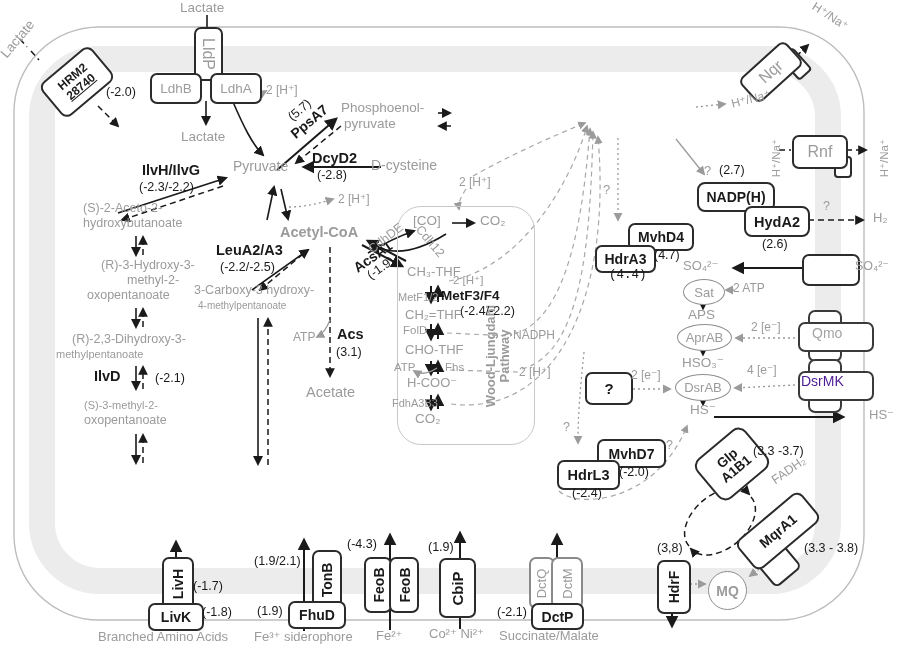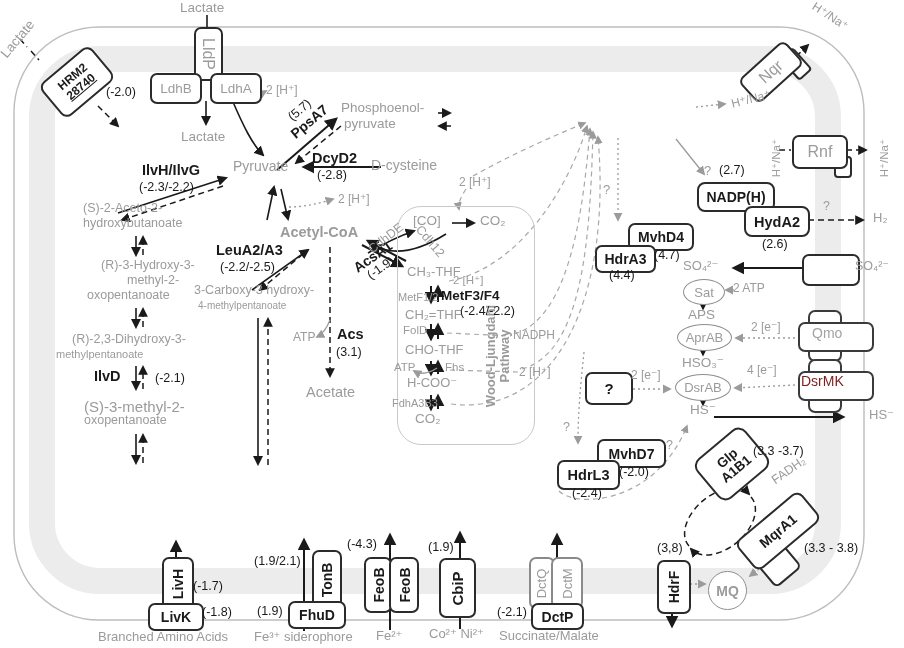--- a/index.html
+++ b/index.html
@@ -172,21 +172,21 @@
     </div>
 
 <div class="box" style="left:802px;top:254px;width:54px;height:28px;"></div>
 
 <div class="box" style="left:808px;top:310px;width:30px;height:48px;border-color:#3a3a3a;"></div>
 <div class="box" style="left:798px;top:322px;width:72px;height:26px;border-color:#3a3a3a;"></div>
 <div class="lbl" style="left:812px;top:326px;color:#a3a3a3;font-size:14px;z-index:4;">Qmo</div>
 
 <div class="box" style="left:808px;top:359px;width:30px;height:50px;border-color:#3a3a3a;"></div>
 <div class="box" style="left:798px;top:371px;width:72px;height:26px;border-color:#3a3a3a;"></div>
-<div class="lbl" style="left:801px;top:374px;color:#7f1d1d;font-size:14px;z-index:4;">DsrMK</div>
+<div class="lbl" style="left:801px;top:374px;color:#4c1d95;font-size:14px;z-index:4;">DsrMK</div>
 
 <div class="box" style="left:700px;top:438px;width:60px;height:48px;transform:rotate(-40deg);border-radius:10px;border-width:2.5px;">
   <div style="font-size:13.5px;font-weight:bold;line-height:14px;">
     <div>Glp</div>
     <div>A1B1</div>
   </div>
 </div>
 <div class="lbl val" style="left:753px;top:445px;">(3.3 -3.7)</div>
 
 <div class="box" style="left:760px;top:544px;width:30px;height:34px;transform:rotate(-40deg);border-radius:6px;"></div>
@@ -250,21 +250,21 @@
     </div>
 <div class="lbl val" style="left:762px;top:222px;margin-top:16px;">(2.6)</div>
 
 <div class="box" style="left:628px;top:223px;width:62px;height:24px;font-weight:bold;font-size:14px;">
   <span>MvhD4</span>
     </div>
 <div class="box" style="left:595px;top:245px;width:57px;height:24px;font-weight:bold;font-size:14px;">
   <span>HdrA3</span>
     </div>
 <div class="lbl val" style="left:654px;top:249px;">(4.7)</div>
-<div class="lbl val" style="left:609px;top:269px;">(4.4)</div>
+<div class="lbl val" style="left:609px;top:269px;font-family:Liberation Mono, monospace;">(4.4)</div>
 
 <div class="box" style="left:585px;top:372px;width:44px;height:29px;font-weight:bold;font-size:15px;">
   <span>?</span>
     </div>
 
 <div class="box" style="left:597px;top:439px;width:65px;height:25px;font-weight:bold;font-size:14px;">
   <span>MvhD7</span>
     </div>
 <div class="box" style="left:557px;top:460px;width:59px;height:26px;font-weight:bold;font-size:14.5px;">
   <span>HdrL3</span>
@@ -311,21 +311,21 @@
 
 <div class="lbl g" style="left:83px;top:202px;font-size:12.5px;">(S)-2-Aceto-2-</div>
 <div class="lbl g" style="left:83px;top:217px;font-size:12.5px;">hydroxybutanoate</div>
 <div class="lbl g" style="left:101px;top:259px;font-size:12.5px;">(R)-3-Hydroxy-3-</div>
 <div class="lbl g" style="left:87px;top:274px;font-size:12.5px;padding-left:40px;">methyl-2-</div>
 <div class="lbl g" style="left:87px;top:289px;font-size:12.5px;">oxopentanoate</div>
 <div class="lbl g" style="left:72px;top:333px;font-size:12.5px;">(R)-2,3-Dihydroxy-3-</div>
 <div class="lbl g" style="left:56px;top:348px;font-size:11px;">methylpentanoate</div>
 <div class="lbl bb lg" style="left:94px;top:369px;">IlvD</div>
 <div class="lbl val" style="left:155px;top:372px;">(-2.1)</div>
-<div class="lbl g" style="left:84px;top:399px;font-size:15px;">(S)-3-methyl-2-</div>
+<div class="lbl g" style="left:84px;top:399px;font-size:11px;">(S)-3-methyl-2-</div>
 <div class="lbl g" style="left:84px;top:414px;font-size:12.5px;">oxopentanoate</div>
 
 <div class="lbl bb lg" style="left:216px;top:243px;">LeuA2/A3</div>
 <div class="lbl val" style="left:220px;top:261px;">(-2.2/-2.5)</div>
 <div class="lbl g" style="left:194px;top:284px;font-size:12.5px;">3-Carboxy-3 hydroxy-</div>
 <div class="lbl g" style="left:198px;top:300px;font-size:10px;">4-methylpentanoate</div>
 
 <div class="lbl g sm" style="left:293px;top:331px;">ATP</div>
 <div class="lbl bb lg" style="left:337px;top:327px;">Acs</div>
 <div class="lbl val" style="left:336px;top:346px;">(3.1)</div>

